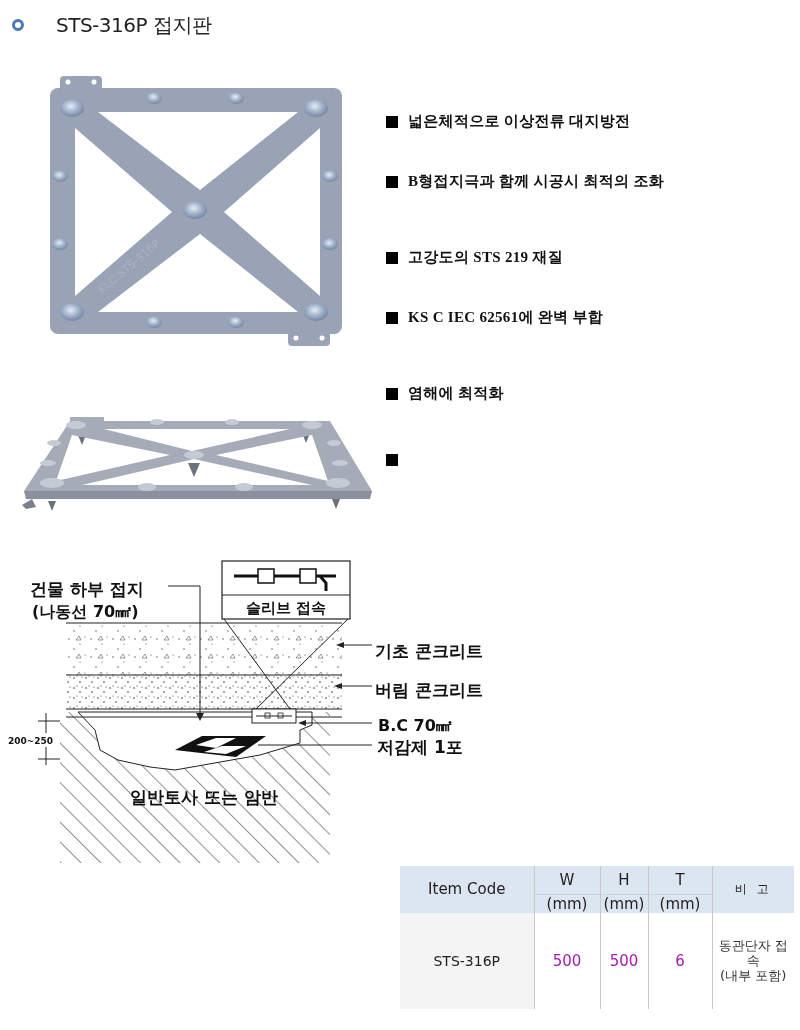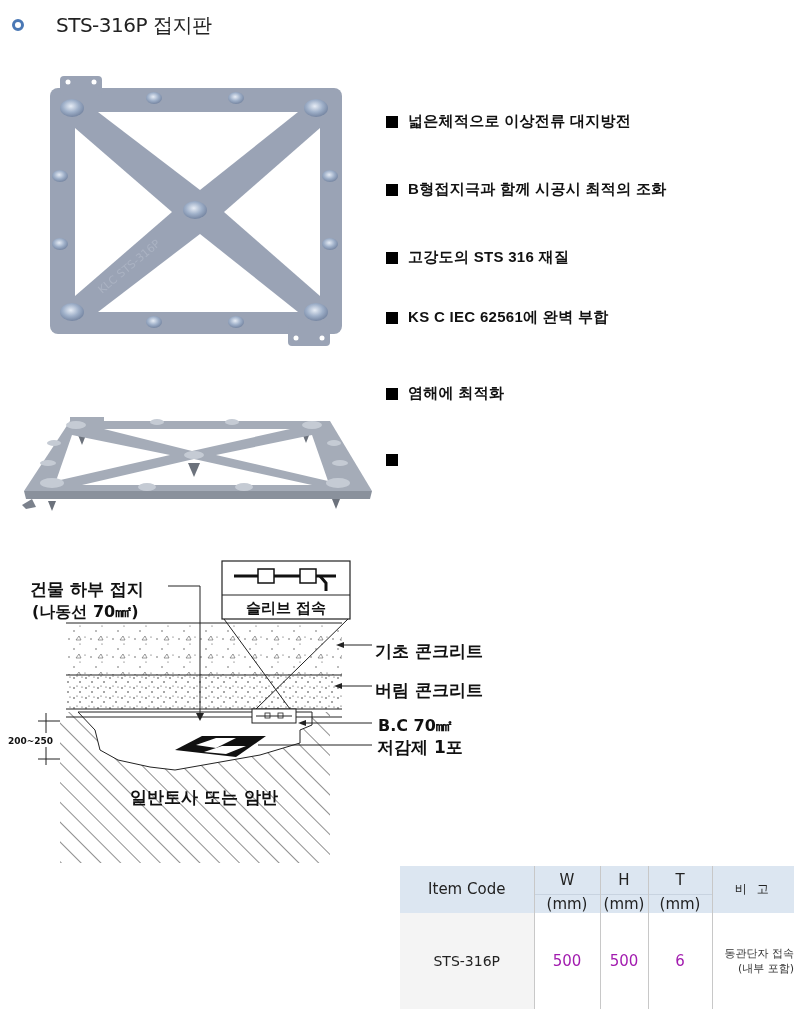--- a/index.html
+++ b/index.html
@@ -9,42 +9,42 @@
   .title-row { position: absolute; left: 12px; top: 8px; height: 34px; display: flex; align-items: center; }
   .title-bullet { width: 12px; height: 12px; border-radius: 50%; border: 3px solid #4a78b5; margin-right: 10px; }
   .title-text { font-family: "DejaVu Sans", sans-serif; font-size: 20px; color: #222; letter-spacing: -0.5px; margin-left: 22px; }
 
   .plate-top { position: absolute; left: 40px; top: 62px; width: 320px; height: 290px; }
   .plate-iso { position: absolute; left: 12px; top: 405px; width: 370px; height: 110px; }
 
   .features { position: absolute; left: 386px; top: 0; width: 410px; }
   .feature { position: absolute; left: 0; display: flex; align-items: center; white-space: nowrap; }
   .feature .sq { width: 12px; height: 12px; background: #000; margin-right: 10px; flex: none; }
-  .feature .txt { font-family: Liberation Sans, sans-serif; font-weight: bold; font-size: 15px; color: #111; letter-spacing: 0.3px; }
+  .feature .txt { font-family: Liberation Serif, serif; font-weight: bold; font-size: 15px; color: #111; letter-spacing: 0.3px; }
 
   .diagram { position: absolute; left: 0; top: 545px; width: 520px; height: 320px; }
   .diagram text { font-family: "DejaVu Sans", sans-serif; }
 
   .spec-table { position: absolute; left: 400px; top: 866px; width: 394px; border-collapse: collapse; table-layout: fixed; }
   .spec-table th { background: #dce6f1; font-weight: normal; font-family: "DejaVu Sans", sans-serif; color: #222; text-align: center; }
   .spec-table td { text-align: center; font-family: "DejaVu Sans", sans-serif; color: #a21caf; }
   .spec-table .c-code { width: 134px; }
   .spec-table .c-w { width: 66px; }
   .spec-table .c-h { width: 48px; }
   .spec-table .c-t { width: 64px; }
   .spec-table .c-note { width: 82px; }
   .h1 { height: 28px; font-size: 15px; }
   .h2 { height: 17px; font-size: 15px; }
   .spec-table th.vline, .spec-table td.vline { border-left: 1px solid #c8c8c8; }
   .spec-table tr.row2 th { border-top: 1px solid #c8d3e0; }
   .spec-table .code-head { font-size: 15px; }
   .spec-table .note-head { font-size: 12px; letter-spacing: 3px; }
   .spec-table td { height: 96px; font-size: 15px; }
   .spec-table td.code-cell { background: #f4f4f4; font-size: 14px; color: #222; }
-  .spec-table td.note-cell { font-size: 11px; line-height: 15px; color: #333; text-align: right; }
+  .spec-table td.note-cell { font-size: 13px; line-height: 15px; color: #333; }
 </style>
 </head>
 <body>
 
 <div class="title-row">
   <span class="title-bullet"></span>
   <span class="title-text">STS-316P 접지판</span>
 </div>
 
 <svg class="plate-top" viewBox="0 0 320 290">
@@ -125,27 +125,27 @@
     <ellipse cx="322" cy="38" rx="7" ry="3"></ellipse>
     <ellipse cx="328" cy="58" rx="8" ry="3"></ellipse>
   </g>
 </svg>
 
 <div class="features">
   <div class="feature" style="top:112px">
     <span class="sq"></span>
     <span class="txt">넓은체적으로 이상전류 대지방전</span>
   </div>
-  <div class="feature" style="top:180px">
+  <div class="feature" style="top:172px">
     <span class="sq"></span>
     <span class="txt">B형접지극과 함께 시공시 최적의 조화</span>
   </div>
   <div class="feature" style="top:248px">
     <span class="sq"></span>
-    <span class="txt">고강도의  STS 316 재질</span>
+    <span class="txt">고강도의  STS 219 재질</span>
   </div>
   <div class="feature" style="top:308px">
     <span class="sq"></span>
     <span class="txt">KS C IEC 62561에 완벽 부합</span>
   </div>
   <div class="feature" style="top:384px">
     <span class="sq"></span>
     <span class="txt">염해에 최적화</span>
   </div>
   <div class="feature" style="top:454px">

